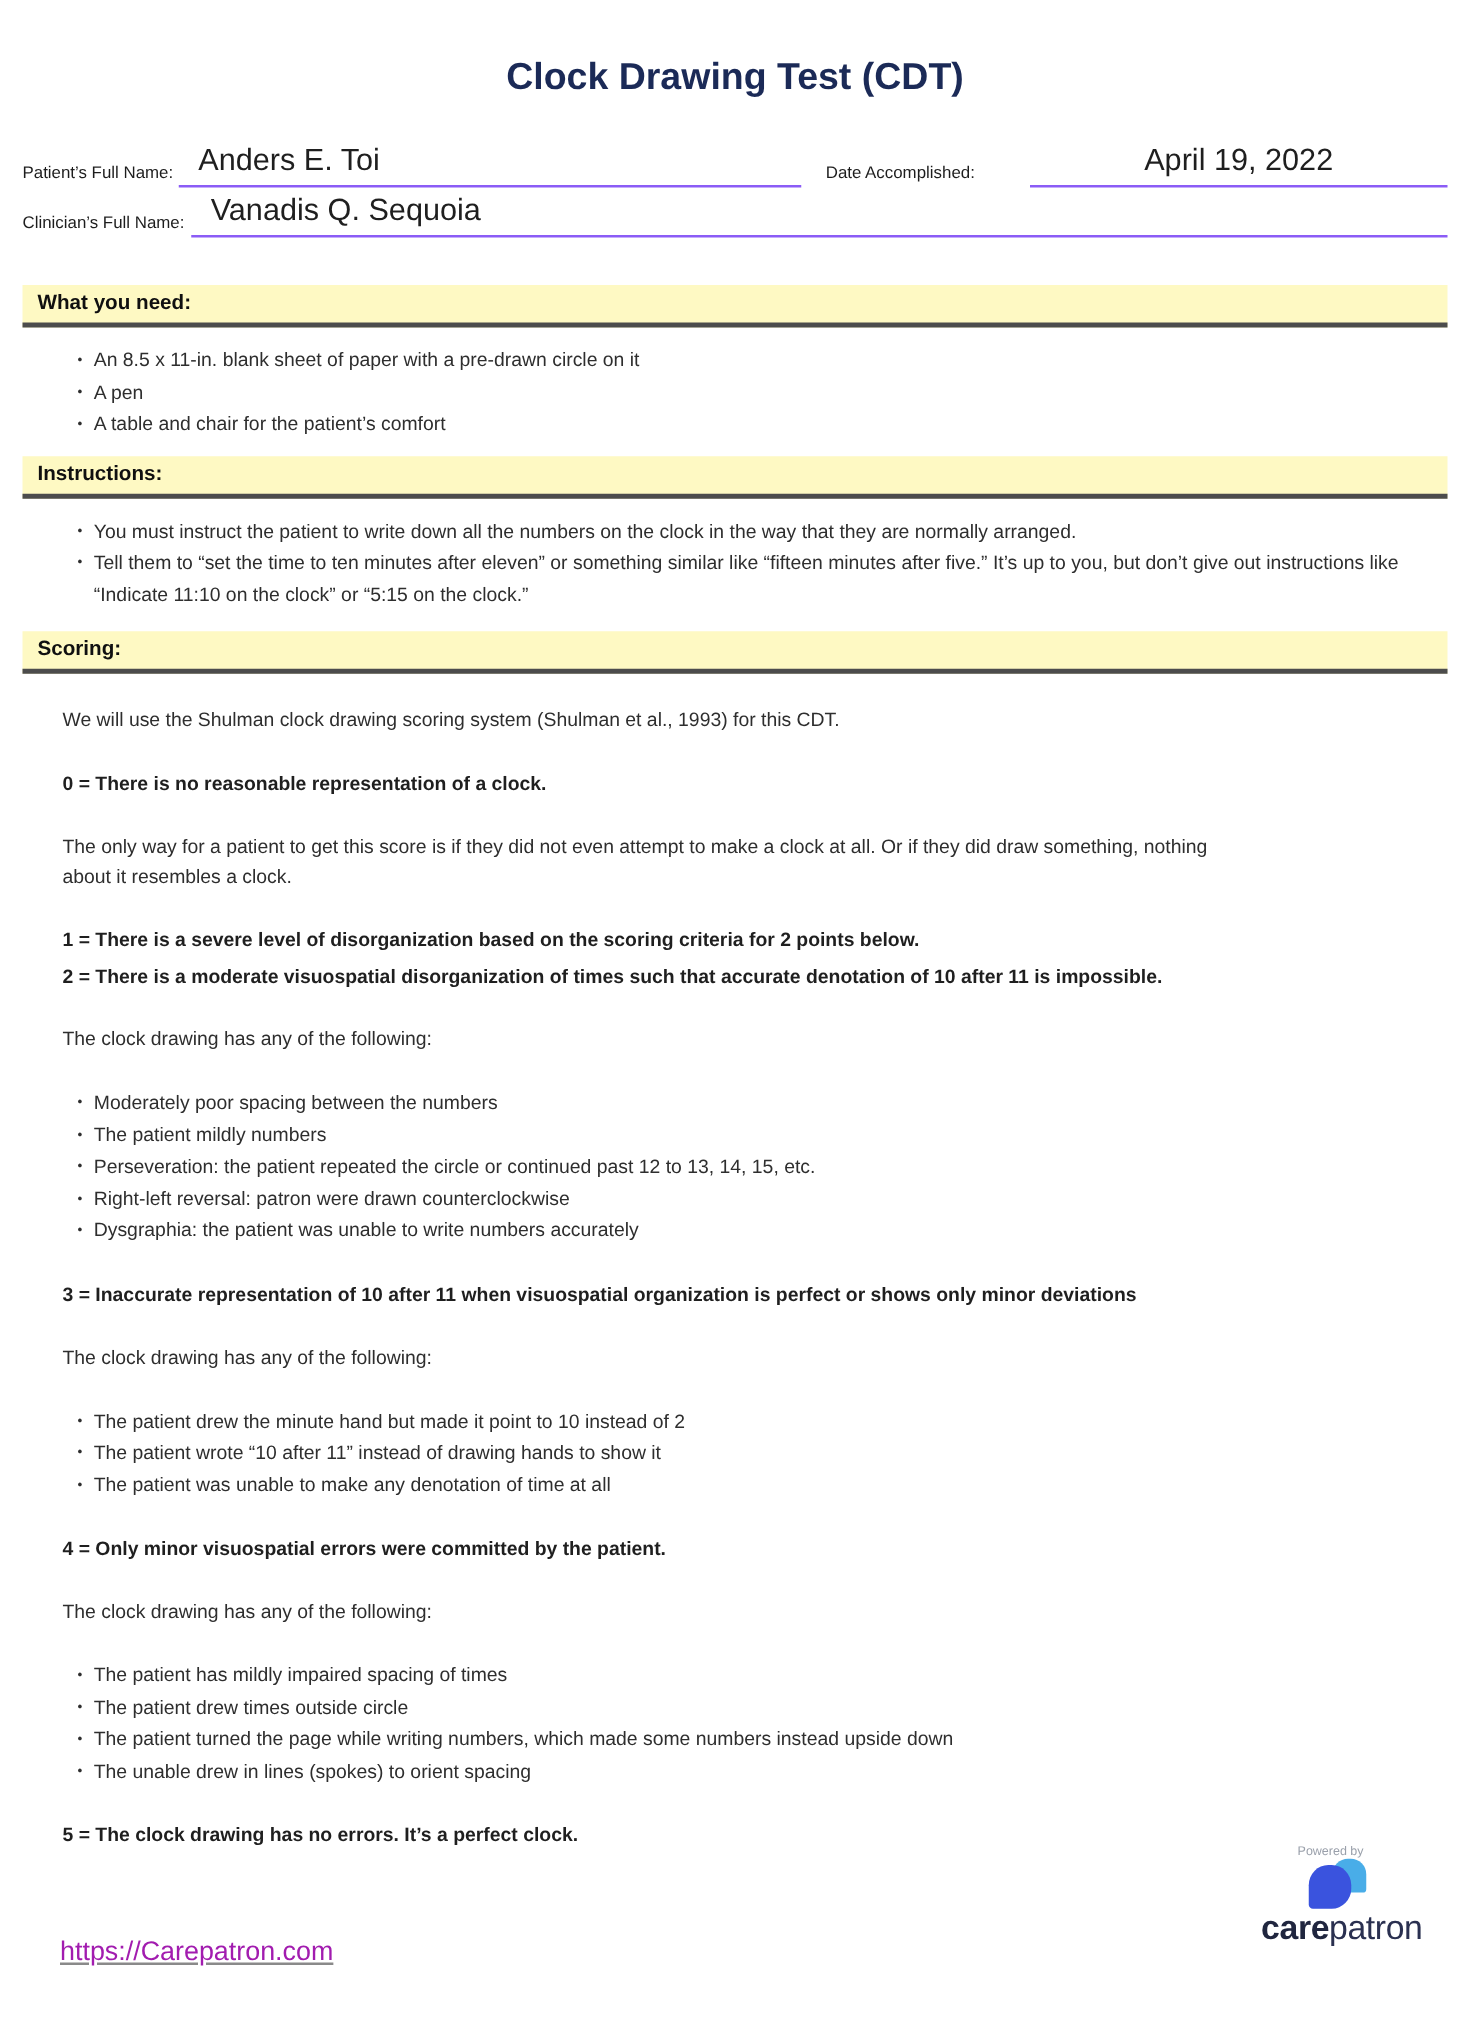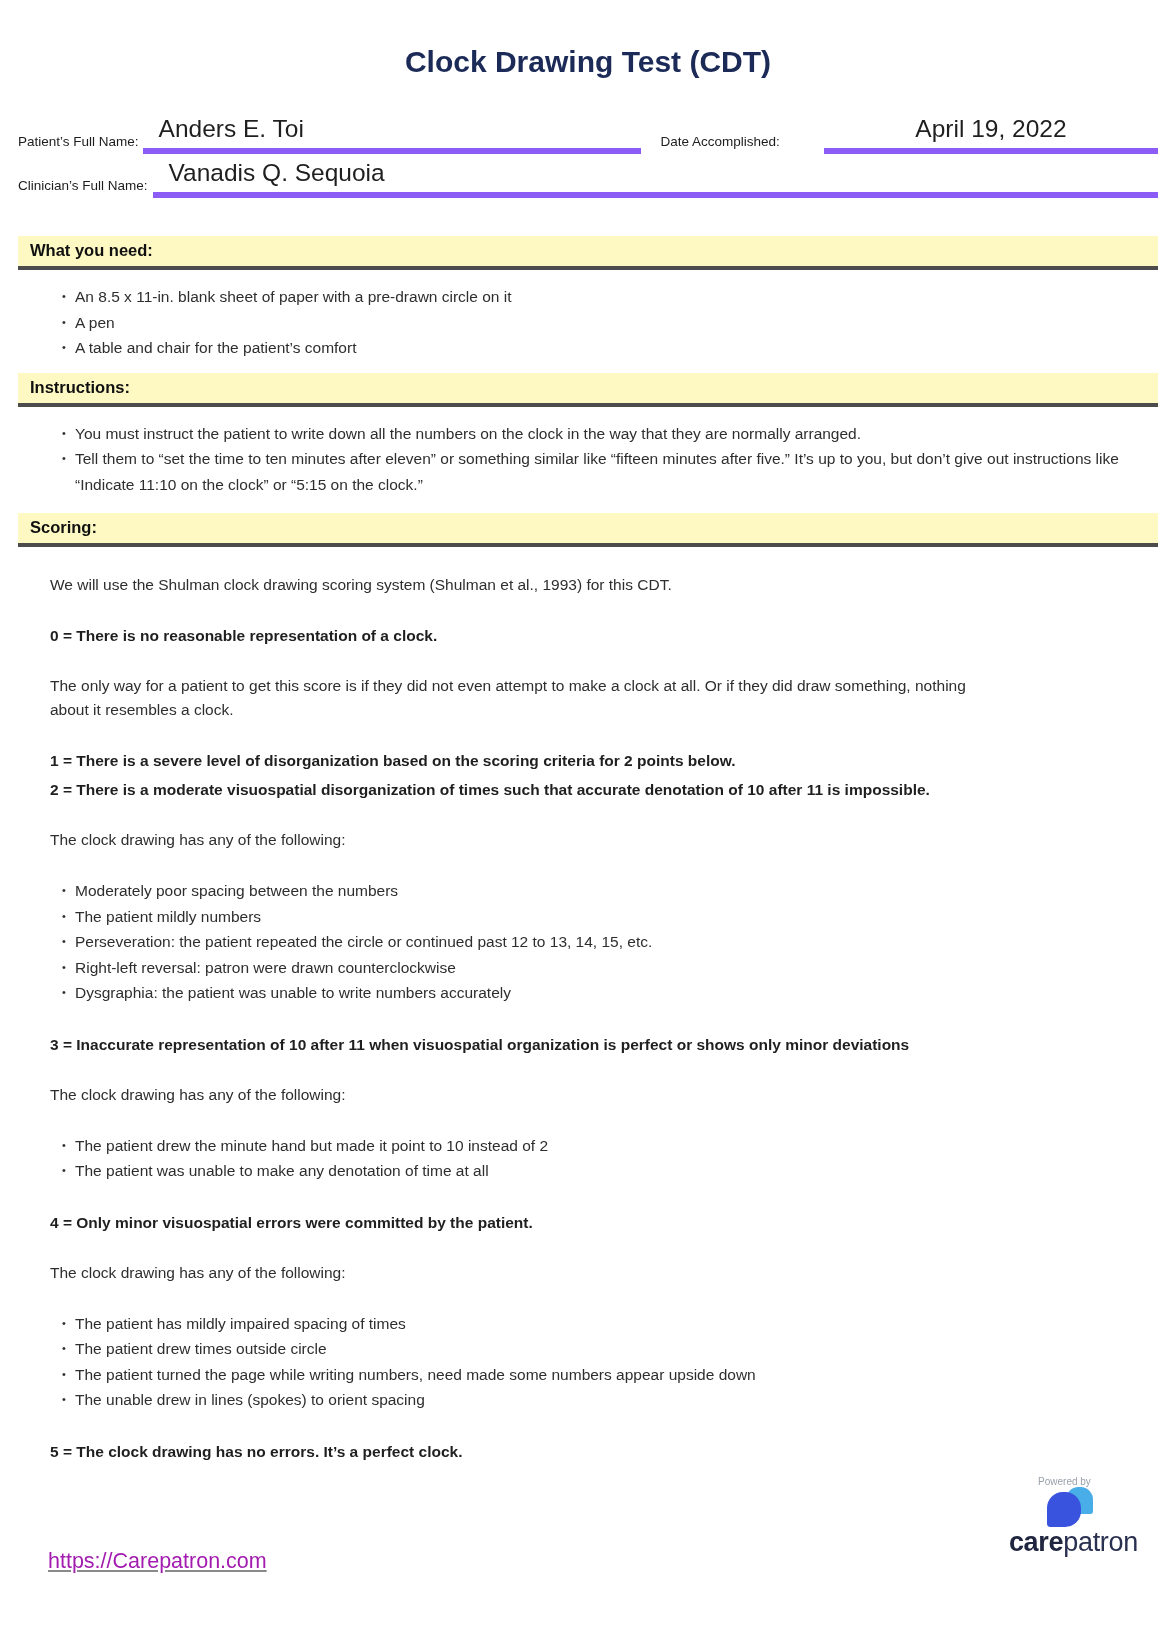--- a/index.html
+++ b/index.html
@@ -12,21 +12,21 @@
   
   .doc-title{
     margin:0;padding-top:44px;text-align:center;
     font-size:30px;line-height:36px;font-weight:bold;color:#1b2a57;
   }
   
   .fields{margin-top:34px;}
   .field-row{display:flex;align-items:flex-end;}
   .field-row + .field-row{margin-top:4px;}
   .flabel{font-size:13.5px;color:#1d1d1d;white-space:nowrap;padding-bottom:5px;}
-  .fvalue{border-bottom:6px solid #8b5cf6;}
+  .fvalue{border-bottom:2px solid #8b5cf6;}
   .fvalue .big{display:block;font-size:24.5px;line-height:30px;color:#1f1f1f;padding:0 0 4px 16px;white-space:nowrap;}
   .fvalue.patient{width:498px;margin-left:4px;}
   .flabel.datel{margin-left:20px;}
   .fvalue.datev{flex:1;margin-left:44px;}
   .fvalue.datev .big{text-align:center;padding-left:0;}
   .fvalue.clinician{flex:1;margin-left:5px;}
   
   .section-bar{
     margin-top:38px;background:#fef9c3;border-bottom:4px solid #4c4c4c;
     padding:4px 12px 5px;font-size:16.5px;line-height:21px;font-weight:bold;color:#101010;
@@ -122,29 +122,30 @@
       <li>The patient mildly numbers</li>
       <li>Perseveration: the patient repeated the circle or continued past 12 to 13, 14, 15, etc.</li>
       <li>Right-left reversal: patron were drawn counterclockwise</li>
       <li>Dysgraphia: the patient was unable to write numbers accurately</li>
     </ul>
 
     <p class="score-line">3 = Inaccurate representation of 10 after 11 when visuospatial organization is perfect or shows only minor deviations</p>
     <p class="para">The clock drawing has any of the following:</p>
     <ul class="bullets">
       <li>The patient drew the minute hand but made it point to 10 instead of 2</li>
+      <li>The patient wrote “10 after 11” instead of drawing hands to show it</li>
       <li>The patient was unable to make any denotation of time at all</li>
     </ul>
 
     <p class="score-line">4 = Only minor visuospatial errors were committed by the patient.</p>
     <p class="para">The clock drawing has any of the following:</p>
     <ul class="bullets">
       <li>The patient has mildly impaired spacing of times</li>
       <li>The patient drew times outside circle</li>
-      <li>The patient turned the page while writing numbers, need made some numbers appear upside down</li>
+      <li>The patient turned the page while writing numbers, which made some numbers instead upside down</li>
       <li>The unable drew in lines (spokes) to orient spacing</li>
     </ul>
 
     <p class="score-line">5 = The clock drawing has no errors. It’s a perfect clock.</p>
   </div>
 </div>
 
 <a class="footer-link" href="#">https://Carepatron.com</a>
 
 <div class="powered">

